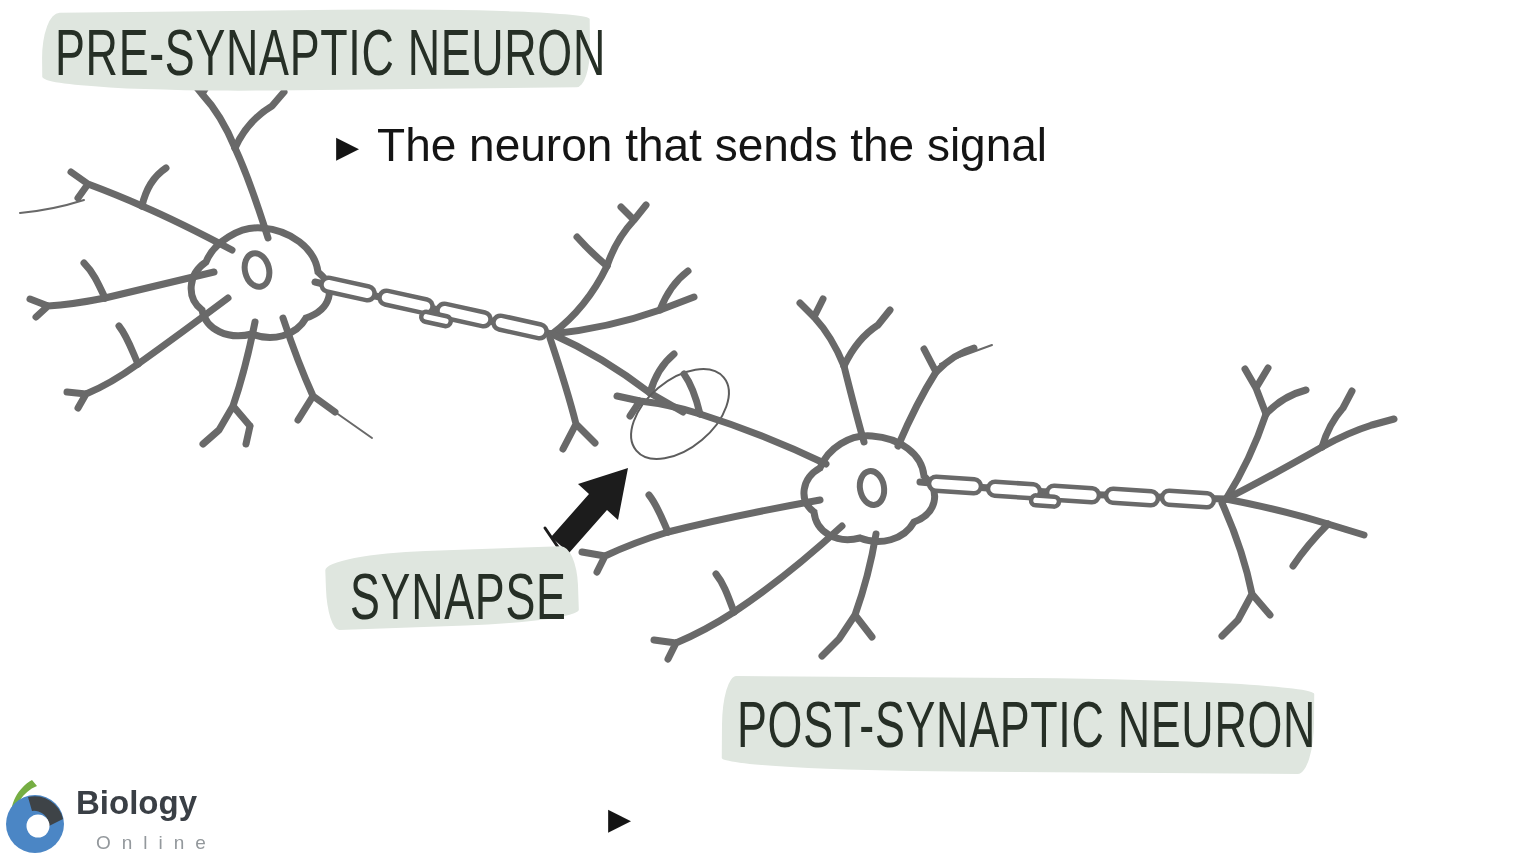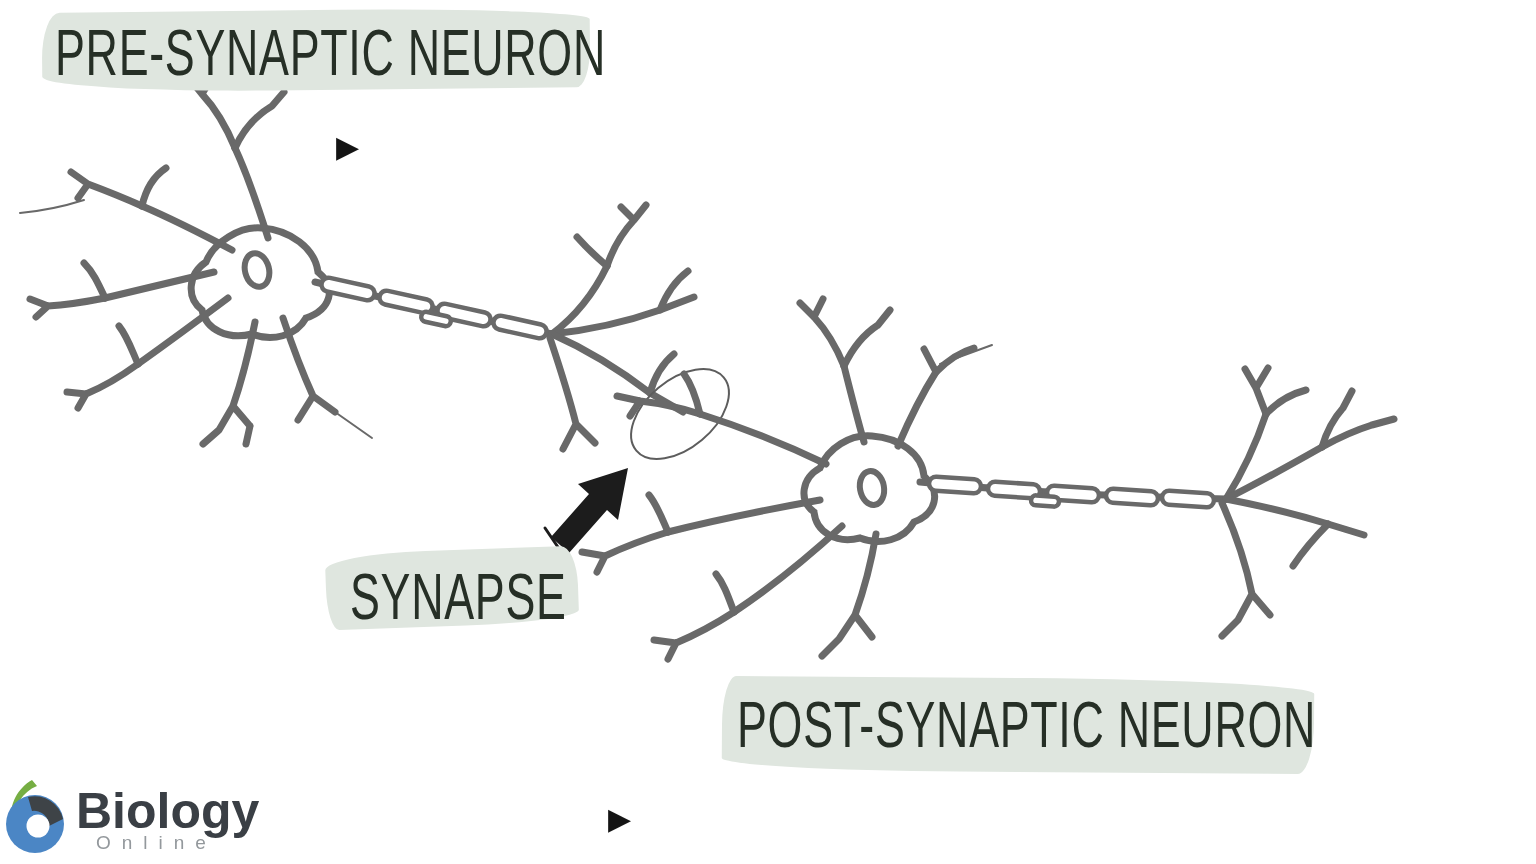--- a/index.html
+++ b/index.html
@@ -42,21 +42,21 @@
     line-height:1;margin-top:4px;
   }
   .bullet-text{
     color:var(--body-ink);font-size:46px;line-height:1.1;white-space:nowrap;
     letter-spacing:0;
   }
   
   .logo{position:absolute;left:4px;top:776px;width:330px;height:86px;}
   .logo-icon{position:absolute;left:0;top:2px;}
   .logo-brand{
-    position:absolute;left:72px;top:10px;font-size:50px;font-weight:700;
+    position:absolute;left:72px;top:10px;font-size:33px;font-weight:700;
     color:var(--logo-brand);letter-spacing:0;line-height:1;
   }
   .logo-sub{
     position:absolute;left:92px;top:57px;font-size:19px;color:var(--logo-sub);
     letter-spacing:11px;line-height:1;
   }
 </style>
 </head>
 <body>
 
@@ -151,20 +151,21 @@
       <path class="n" d="M1222,503 C1236,534 1246,564 1252,594 M1252,594 L1238,620 M1238,620 L1222,636 M1252,594 L1270,615"></path>
     </g>
   </g>
 </svg>
 
 <div class="hl a" style="left:42px;top:10px;width:548px;height:80px;"></div>
 <div class="big-title" style="left:55px;top:20px;">PRE-SYNAPTIC NEURON</div>
 
 <div class="bullet-row" style="left:336px;top:112px;height:66px;">
   <span class="bullet-glyph">▶</span>
+  <span class="bullet-text">The neuron that sends the signal</span>
 </div>
 
 <div class="hl b" style="left:326px;top:550px;width:252px;height:76px;"></div>
 <div class="big-title" style="left:350px;top:564px;">SYNAPSE</div>
 
 <div class="hl c" style="left:722px;top:678px;width:592px;height:94px;"></div>
 <div class="big-title" style="left:737px;top:692px;">POST-SYNAPTIC NEURON</div>
 
 <div class="bullet-row" style="left:608px;top:782px;height:70px;">
   <span class="bullet-glyph">▶</span>

